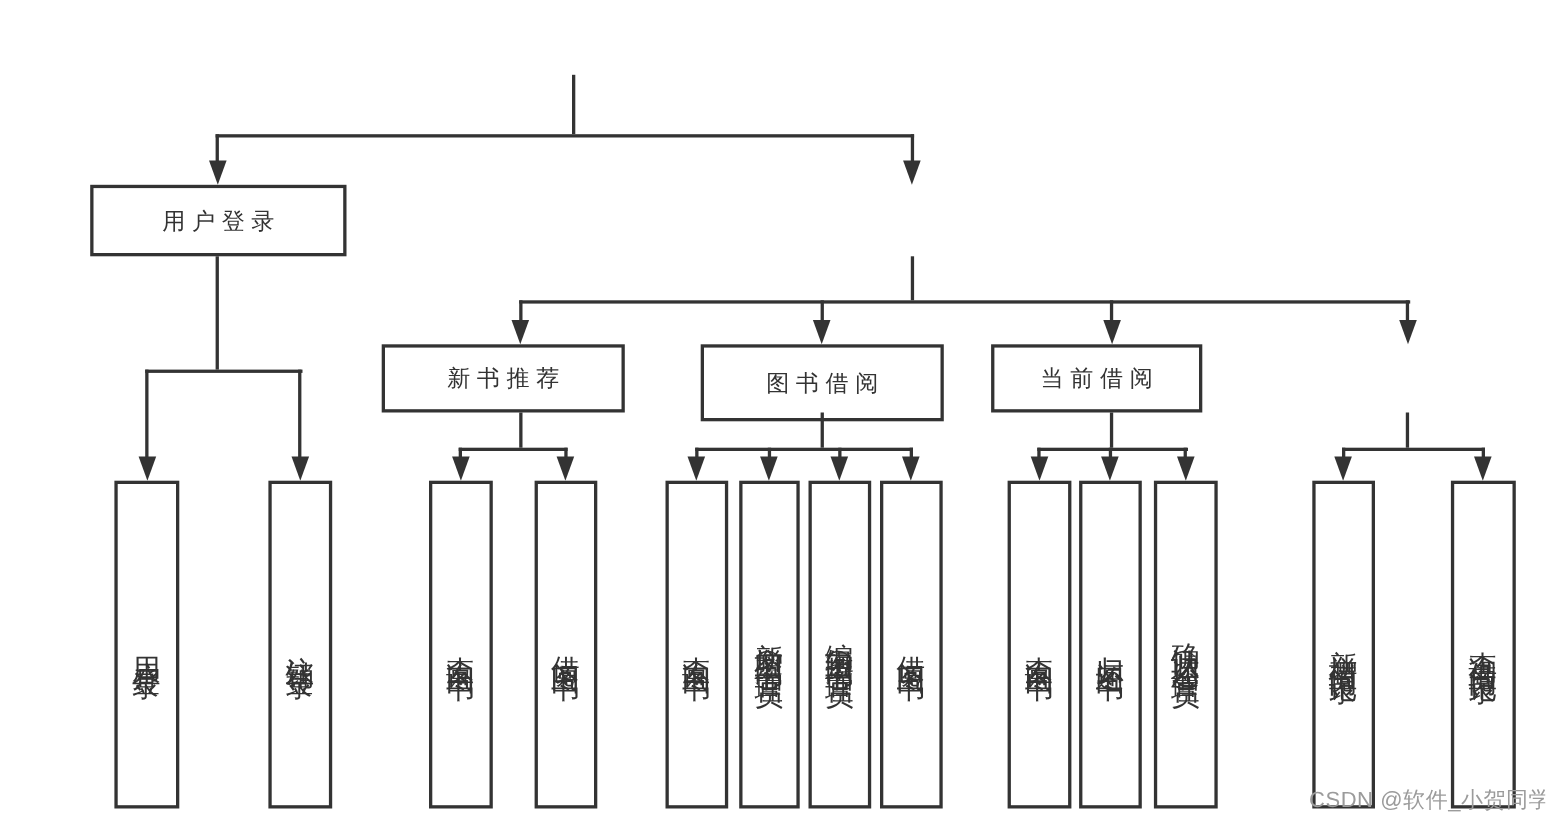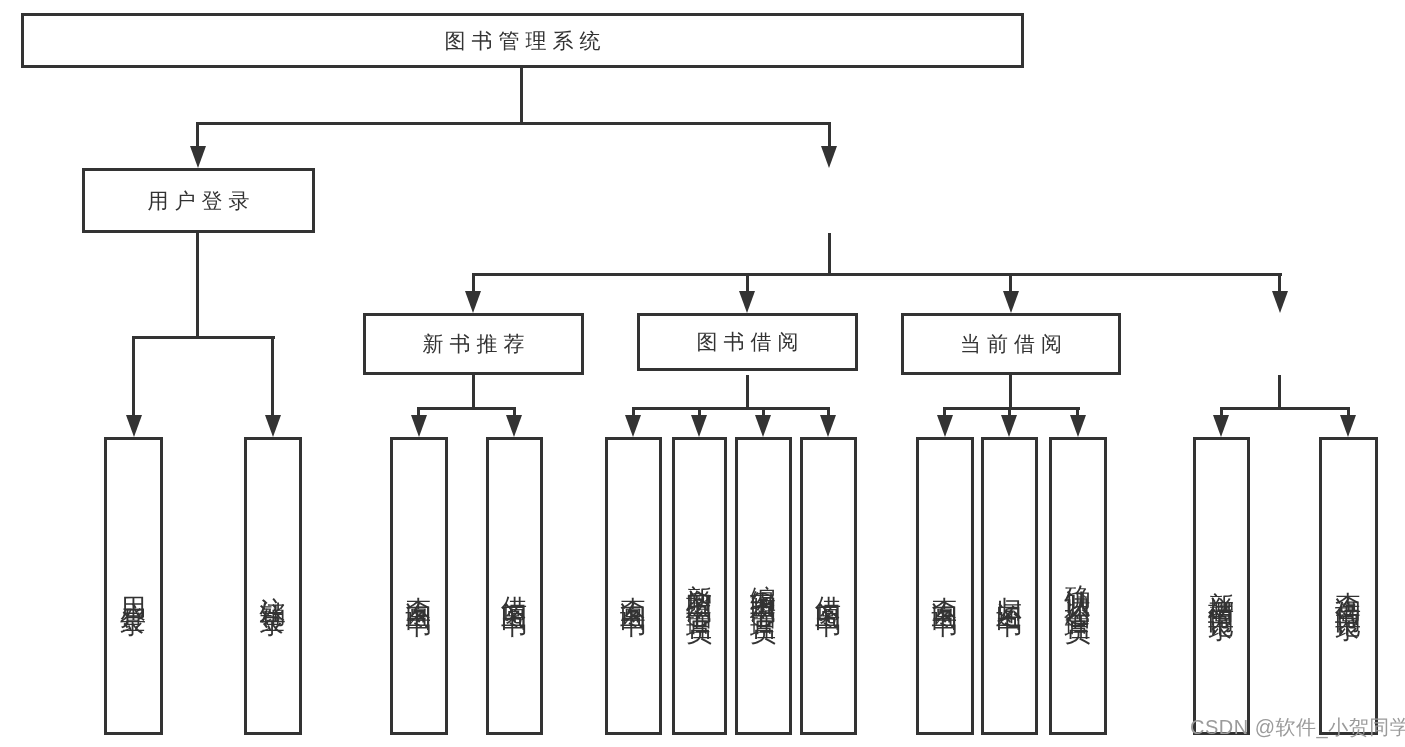--- a/index.html
+++ b/index.html
@@ -48,21 +48,20 @@
     letter-spacing:0.5px;
     z-index:10;
     white-space:nowrap;
   }
 </style>
 </head>
 <body>
 
 <div class="canvas">
 
-  <div class="node h-label" style="left:21px;top:13px;width:1003px;height:55px;">图书管理系统</div>
 
   <div class="vline" style="left:520px;top:68px;height:54px;"></div>
   <div class="hline" style="left:196px;top:122px;width:635px;"></div>
   <div class="vline" style="left:196px;top:122px;height:28px;"></div>
   <div class="arrowhead" style="left:190px;top:146px;"></div>
   <div class="vline" style="left:828px;top:122px;height:28px;"></div>
   <div class="arrowhead" style="left:821px;top:146px;"></div>
 
   <div class="node h-label" style="left:82px;top:168px;width:233px;height:65px;">用户登录</div>
 
@@ -77,23 +76,23 @@
   <div class="hline" style="left:472px;top:273px;width:810px;"></div>
   <div class="vline" style="left:472px;top:273px;height:22px;"></div>
   <div class="arrowhead" style="left:465px;top:291px;"></div>
   <div class="vline" style="left:746px;top:273px;height:22px;"></div>
   <div class="arrowhead" style="left:739px;top:291px;"></div>
   <div class="vline" style="left:1009px;top:273px;height:22px;"></div>
   <div class="arrowhead" style="left:1003px;top:291px;"></div>
   <div class="vline" style="left:1278px;top:273px;height:22px;"></div>
   <div class="arrowhead" style="left:1272px;top:291px;"></div>
 
-  <div class="node h-label" style="left:363px;top:313px;width:221px;height:62px;">新书推荐</div>
-  <div class="node h-label" style="left:637px;top:313px;width:221px;height:58px;">图书借阅</div>
-  <div class="node h-label" style="left:901px;top:313px;width:220px;height:62px;">当前借阅</div>
+  <div class="node h-label" style="left:347px;top:313px;width:221px;height:62px;">新书推荐</div>
+  <div class="node h-label" style="left:637px;top:313px;width:221px;height:70px;">图书借阅</div>
+  <div class="node h-label" style="left:901px;top:313px;width:192px;height:62px;">当前借阅</div>
 
   <div class="vline" style="left:472px;top:375px;height:32px;"></div>
   <div class="hline" style="left:417px;top:407px;width:99px;"></div>
   <div class="vline" style="left:417px;top:407px;height:16px;"></div>
   <div class="arrowhead" style="left:411px;top:415px;"></div>
   <div class="vline" style="left:513px;top:407px;height:16px;"></div>
   <div class="arrowhead" style="left:506px;top:415px;"></div>
 
   <div class="vline" style="left:746px;top:375px;height:32px;"></div>
   <div class="hline" style="left:632px;top:407px;width:198px;"></div>

